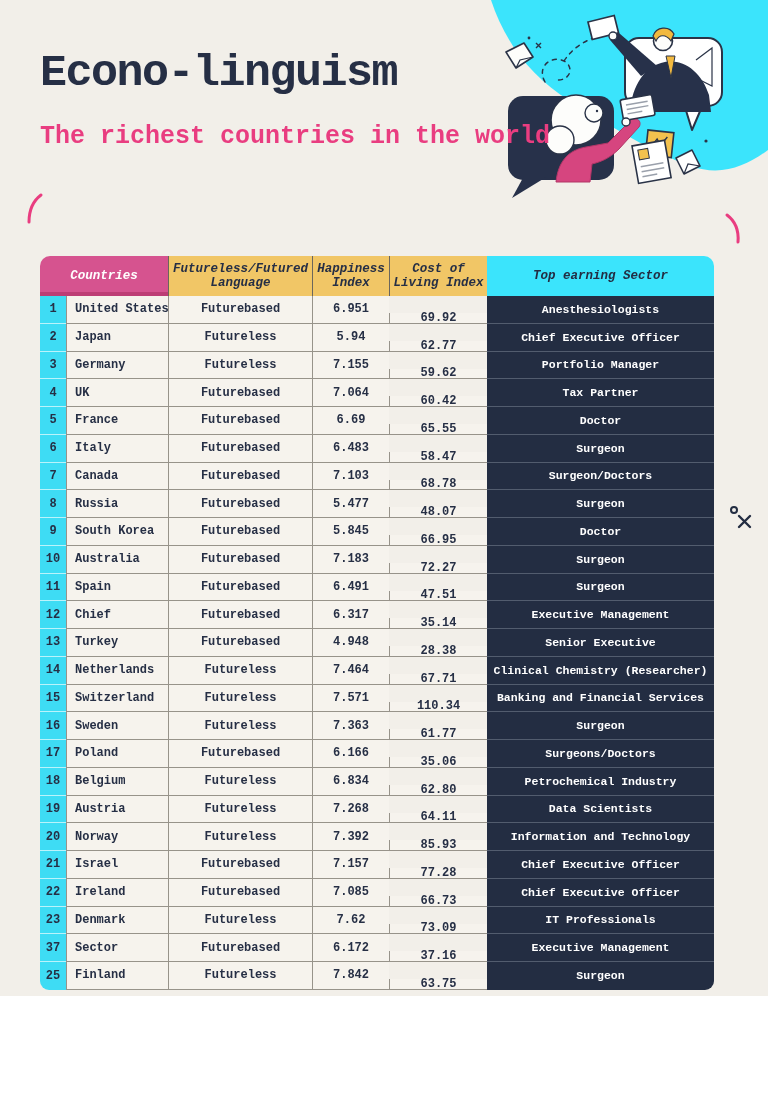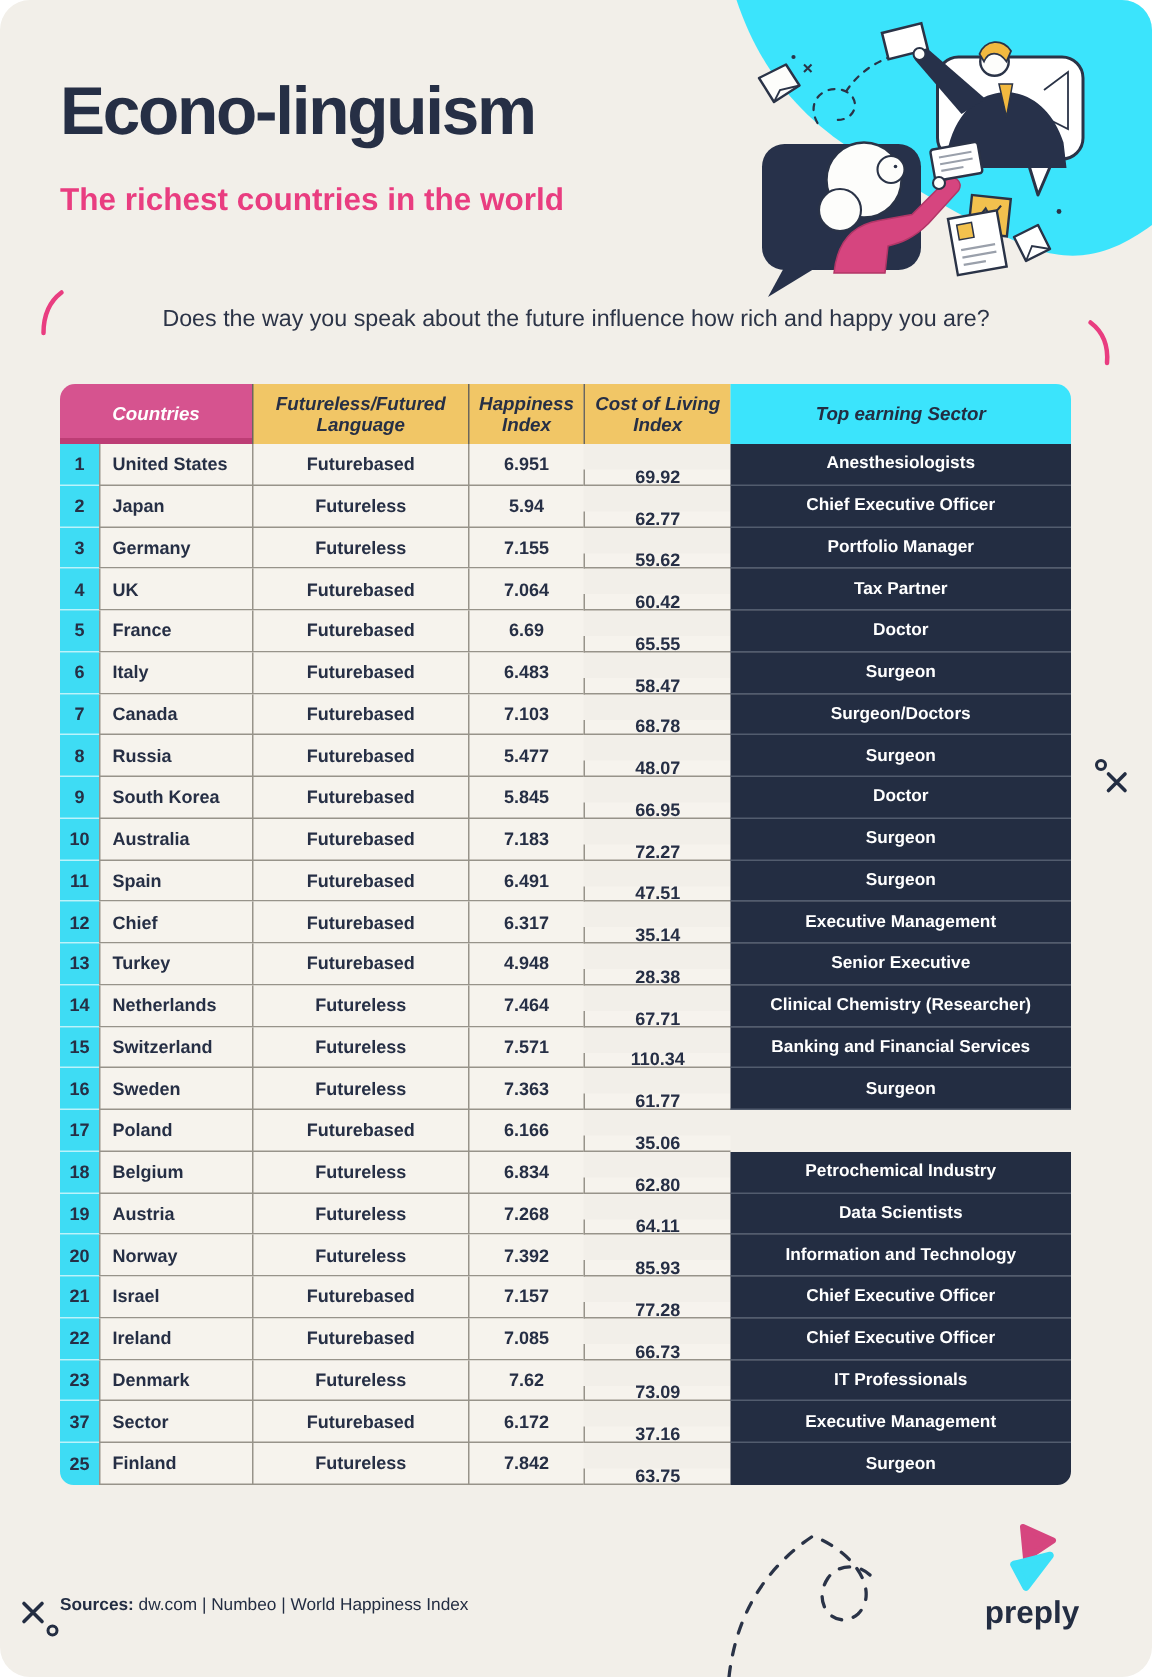--- a/index.html
+++ b/index.html
@@ -1,30 +1,29 @@
 <!DOCTYPE html>
 <html><head>
 <meta charset="utf-8">
 <style>
   html,body{margin:0;padding:0;}
   .poster{
-    position:relative;width:768px;height:1118px;overflow:hidden;
+    position:relative;width:768px;height:996px;overflow:hidden;
     background:#f2efe9;
-    font-family:Liberation Sans, sans-serif;
+    font-family:Liberation Mono, monospace;
     color:#262f45;
-    border-radius:20px;
   }
   
   .title{
     position:absolute;left:40px;top:48px;
     font-size:45px;font-weight:800;letter-spacing:-1.5px;color:#262f45;
   }
   .subtitle{
     position:absolute;left:40px;top:122px;
-    font-size:21px;font-weight:800;color:#e93d80;
+    font-size:25px;font-weight:800;color:#e93d80;
   }
   .illustration{position:absolute;top:0;right:0;width:308px;height:200px;}
   
   .question{
     position:absolute;left:0;top:204px;width:768px;text-align:center;
     font-size:15.5px;font-weight:500;color:#2c3447;
   }
   .q-arc{position:absolute;}
   .q-arc.open{left:26px;top:192px;}
   .q-arc.close{left:722px;top:212px;}
@@ -127,21 +126,20 @@
     <path d="M224,174 L228,164 L240,166" fill="none" stroke="#2a3347" stroke-width="1.2"></path>
     <circle cx="246" cy="141" r="1.6" fill="#2a3347"></circle>
   </svg>
 
   <div class="title">Econo-linguism</div>
   <div class="subtitle">The richest countries in the world</div>
 
   <svg class="q-arc open" width="20" height="34">
     <path d="M15,3 C7,9 3,18 3,30" fill="none" stroke="#e93d80" stroke-width="3" stroke-linecap="round"></path>
   </svg>
-  <div class="question">Does the way you speak about the future influence how rich and happy you are?</div>
   <svg class="q-arc close" width="20" height="34">
     <path d="M5,3 C13,9 17,18 16,30" fill="none" stroke="#e93d80" stroke-width="3" stroke-linecap="round"></path>
   </svg>
 
   <div class="table">
     <div class="thead">
       <div class="th th-countries">Countries</div>
       <div class="th th-lang">Futureless/Futured Language</div>
       <div class="th th-happy">Happiness Index</div>
       <div class="th th-cost">Cost of Living Index</div>
@@ -275,20 +273,21 @@
           <div class="cell c-happy">7.363</div>
           <div class="cell c-cost">61.77</div>
           <div class="cell c-sector">Surgeon</div>
         </div>
         <div class="row">
           <div class="cell c-num">17</div>
           <div class="cell c-country">Poland</div>
           <div class="cell c-language">Futurebased</div>
           <div class="cell c-happy">6.166</div>
           <div class="cell c-cost">35.06</div>
+          <div class="cell c-sector">Surgeons/Doctors</div>
         </div>
         <div class="row">
           <div class="cell c-num">18</div>
           <div class="cell c-country">Belgium</div>
           <div class="cell c-language">Futureless</div>
           <div class="cell c-happy">6.834</div>
           <div class="cell c-cost">62.80</div>
           <div class="cell c-sector">Petrochemical Industry</div>
         </div>
         <div class="row">

